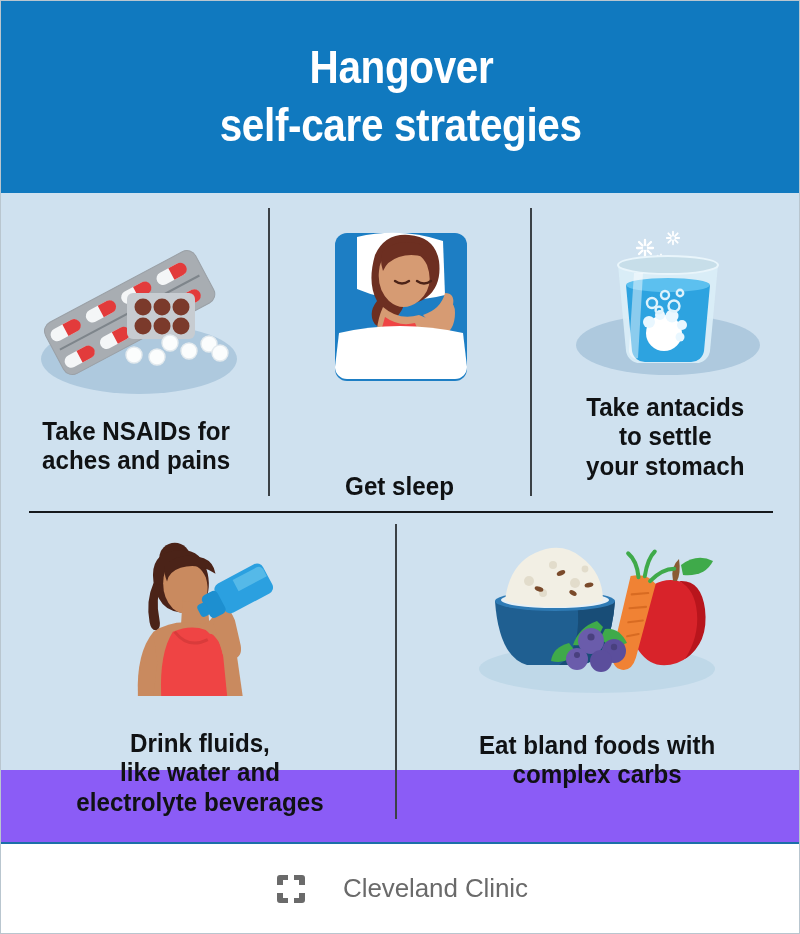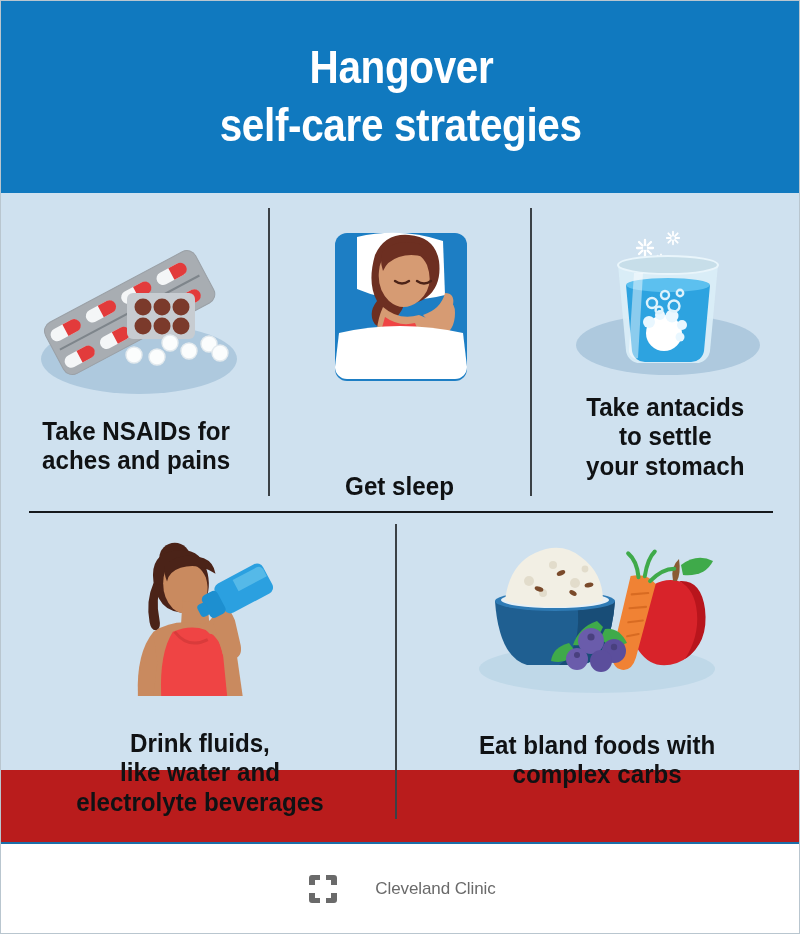--- a/index.html
+++ b/index.html
@@ -11,21 +11,21 @@
   body {
     font-family: "Liberation Sans", sans-serif;
     -webkit-font-smoothing: antialiased;
   }
   #infographic {
     position: relative;
     width: 800px;
     height: 934px;
     box-sizing: border-box;
     border: 1px solid #b9c6cf;
-    background: #b91c1c;
+    background: #8b5cf6;
     overflow: hidden;
   }
 
   
   .header {
     position: absolute;
     left: 0; top: 0;
     width: 800px;
     height: 192px;
     background: #1079bf;
@@ -104,21 +104,21 @@
     display: flex;
     align-items: center;
     justify-content: center;
     gap: 11px;
   }
   .logo-mark {
     display: block;
   }
   .logo-text {
     color: #6a6a6a;
-    font-size: 17px;
+    font-size: 26px;
     font-weight: normal;
     letter-spacing: -0.1px;
     margin-left: 24px;
   }
 </style>
 </head>
 <body>
 
 <div id="infographic">
 

